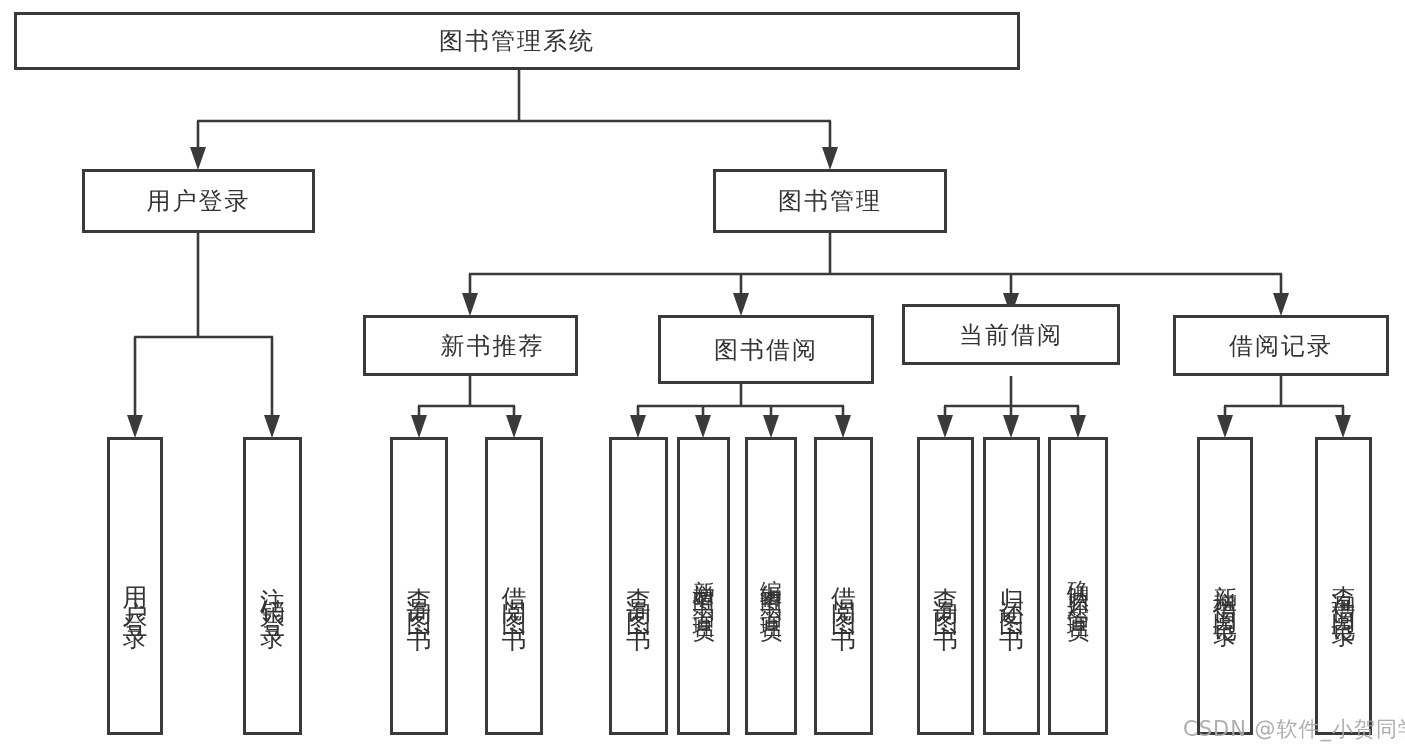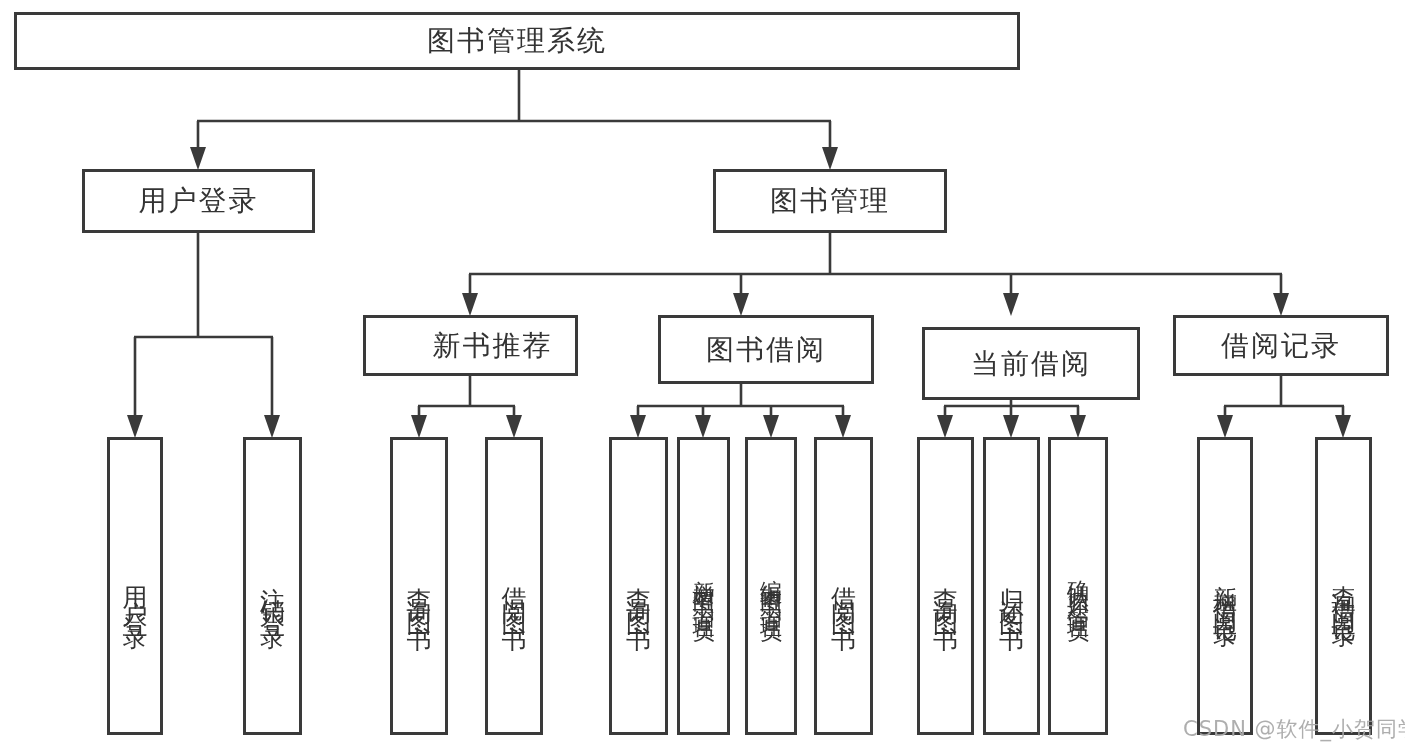--- a/index.html
+++ b/index.html
@@ -22,21 +22,21 @@
   }
 
   
   .node {
     position: absolute;
     border: 3px solid #3a3a3a;
     background: #ffffff;
     display: flex;
     align-items: center;
     justify-content: center;
-    font-size: 28px;
+    font-size: 24px;
     letter-spacing: 2px;
     color: #333333;
     white-space: nowrap;
   }
 
   
   .leaf {
     position: absolute;
     top: 437px;
     height: 298px;
@@ -114,21 +114,21 @@
     </g>
   </svg>
 
   <div class="node" style="left:14px; top:12px; width:1006px; height:58px;">图书管理系统</div>
 
   <div class="node" style="left:82px; top:169px; width:233px; height:64px;">用户登录</div>
   <div class="node" style="left:713px; top:169px; width:234px; height:64px;">图书管理</div>
 
   <div class="node" style="left:363px; top:315px; width:215px; height:61px;padding-left:44px;">新书推荐</div>
   <div class="node" style="left:658px; top:315px; width:216px; height:69px;">图书借阅</div>
-  <div class="node" style="left:902px; top:327px; width:218px; height:73px;margin-left:20px;">当前借阅</div>
+  <div class="node" style="left:902px; top:304px; width:218px; height:61px;">当前借阅</div>
   <div class="node" style="left:1173px; top:315px; width:216px; height:61px;">借阅记录</div>
 
   <div class="leaf" style="left:107px; width:56px;">
     <span class="vtext">用户登录</span>
   </div>
   <div class="leaf" style="left:243px; width:59px;">
     <span class="vtext">注销登录</span>
   </div>
 
   <div class="leaf" style="left:390px; width:58px;">

